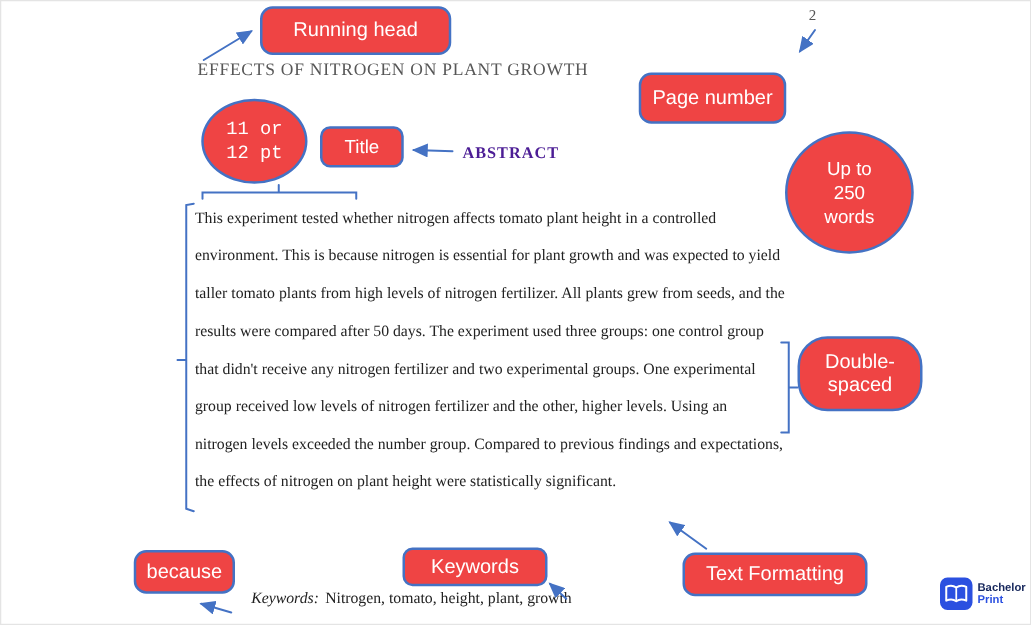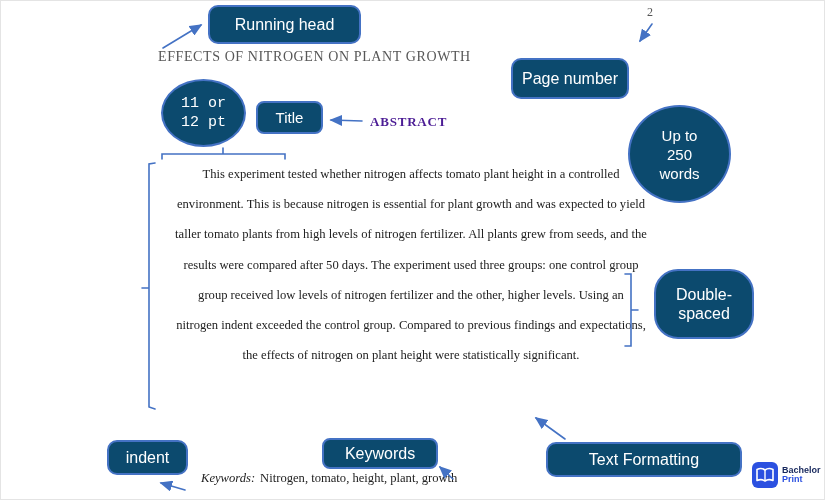--- a/index.html
+++ b/index.html
@@ -9,42 +9,42 @@
     font-family:"Liberation Sans", sans-serif;
   }
   .doc, .overlay, .callout { position:absolute; }
   .overlay { left:0; top:0; z-index:2; pointer-events:none; }
 
   
   .doc-text { position:absolute; font-family:"Liberation Serif", serif; color:#222; z-index:1; white-space:nowrap; }
   .page-number { left:646px; top:4px; font-size:12px; color:#555; }
   .running-head { left:157px; top:48px; font-size:14px; color:#575757; letter-spacing:0.6px; }
   .abstract-title { left:369px; top:113px; font-size:13px; font-weight:bold; color:#4c1d95; letter-spacing:0.8px; }
-  .body-block { left:155px; top:158px; width:510px;text-align:center; }
+  .body-block { left:155px; top:158px; width:510px; }
   .body-block .line { line-height:30.2px; font-size:12.6px; white-space:nowrap; }
   .keywords-line { left:200px; top:470px; font-size:12.6px; }
   .kw-label { font-style:italic; }
   .kw-value { padding-left:5px; }
 
   
   .callout {
     z-index:3; display:flex; flex-direction:column; align-items:center; justify-content:center;
-    background:#0c4a6e; border:2px solid #4472c4; box-sizing:border-box;
+    background:#ef4444; border:2px solid #4472c4; box-sizing:border-box;
     color:#ffffff; text-align:center; line-height:19px;
   }
   .box { border-radius:10px; font-size:16px; }
   .rh-box   { left:207px; top:4px;   width:153px; height:39px; }
   .pn-box   { left:510px; top:57px;  width:118px; height:41px; }
   .title-box{ left:255px; top:100px; width:67px;  height:33px; border-radius:8px; font-size:15px; }
   .fs-circle{ left:160px; top:78px;  width:85px;  height:68px; border-radius:50%; font-size:15px;font-family:Liberation Mono, monospace; }
   .wl-circle{ left:627px; top:104px; width:103px; height:98px; border-radius:50%; font-size:15px; }
-  .ds-box   { left:653px; top:268px; width:100px; height:70px; border-radius:24px; font-size:16px; }
+  .ds-box   { left:637px; top:268px; width:100px; height:60px; border-radius:24px; font-size:16px; }
   .indent-box{ left:106px; top:439px; width:81px; height:35px; }
   .kw-box   { left:321px; top:437px; width:116px; height:31px; border-radius:8px; }
-  .tf-box   { left:545px; top:441px; width:196px; height:35px; }
+  .tf-box   { left:545px; top:441px; width:148px; height:35px; }
 
   
   .logo { position:absolute; left:750px; top:460px; display:flex; align-items:center; gap:3px; z-index:3; }
   .logo-text { display:flex; flex-direction:column; font-family:"Liberation Sans", sans-serif; font-weight:bold; font-size:9px; line-height:9px; }
   .logo-text .brand-top { color:#16275c; }
   .logo-text .brand-bottom { color:#2b50e0; }
 </style>
 </head>
 <body>
 
@@ -52,22 +52,23 @@
 
   <div class="doc-text page-number">2</div>
   <div class="doc-text running-head">EFFECTS OF NITROGEN ON PLANT GROWTH</div>
   <div class="doc-text abstract-title">ABSTRACT</div>
 
   <div class="doc-text body-block">
     <div class="line">This experiment tested whether nitrogen affects tomato plant height in a controlled</div>
     <div class="line">environment. This is because nitrogen is essential for plant growth and was expected to yield</div>
     <div class="line">taller tomato plants from high levels of nitrogen fertilizer. All plants grew from seeds, and the</div>
     <div class="line">results were compared after 50 days. The experiment used three groups: one control group</div>
+    <div class="line">that didn't receive any nitrogen fertilizer and two experimental groups. One experimental</div>
     <div class="line">group received low levels of nitrogen fertilizer and the other, higher levels. Using an</div>
-    <div class="line">nitrogen indent exceeded the control group. Compared to previous findings and expectations,</div>
+    <div class="line">nitrogen levels exceeded the number group. Compared to previous findings and expectations,</div>
     <div class="line">the effects of nitrogen on plant height were statistically significant.</div>
   </div>
 
   <div class="doc-text keywords-line">
     <span class="kw-label">Keywords:</span><span class="kw-value">Nitrogen, tomato, height, plant, growth</span>
   </div>
 
   <svg class="overlay" width="825" height="500" viewBox="0 0 825 500">
     <defs>
       <marker id="ah" markerWidth="9" markerHeight="7" refX="7" refY="3.5" orient="auto">
@@ -100,21 +101,21 @@
     <span>Up to</span>
     <span>250</span>
     <span>words</span>
   </div>
 
   <div class="callout ds-box">
     <span>Double-</span>
     <span>spaced</span>
   </div>
 
-  <div class="callout box indent-box">indent</div>
+  <div class="callout box indent-box">because</div>
   <div class="callout box kw-box">Keywords</div>
   <div class="callout box tf-box">Text Formatting</div>
 
   <div class="logo">
     <svg width="28" height="28" viewBox="0 0 28 28">
       <rect x="1" y="1" width="26" height="26" rx="6" fill="#2b50e0"></rect>
       <path d="M6 8.5 C9 7,12 7.5,14 9 C16 7.5,19 7,22 8.5 L22 19.5 C19 18.2,16 18.5,14 20 C12 18.5,9 18.2,6 19.5 Z" fill="none" stroke="#ffffff" stroke-width="1.6" stroke-linejoin="round"></path>
       <path d="M14 9 L14 20" stroke="#ffffff" stroke-width="1.4"></path>
     </svg>
     <div class="logo-text">

